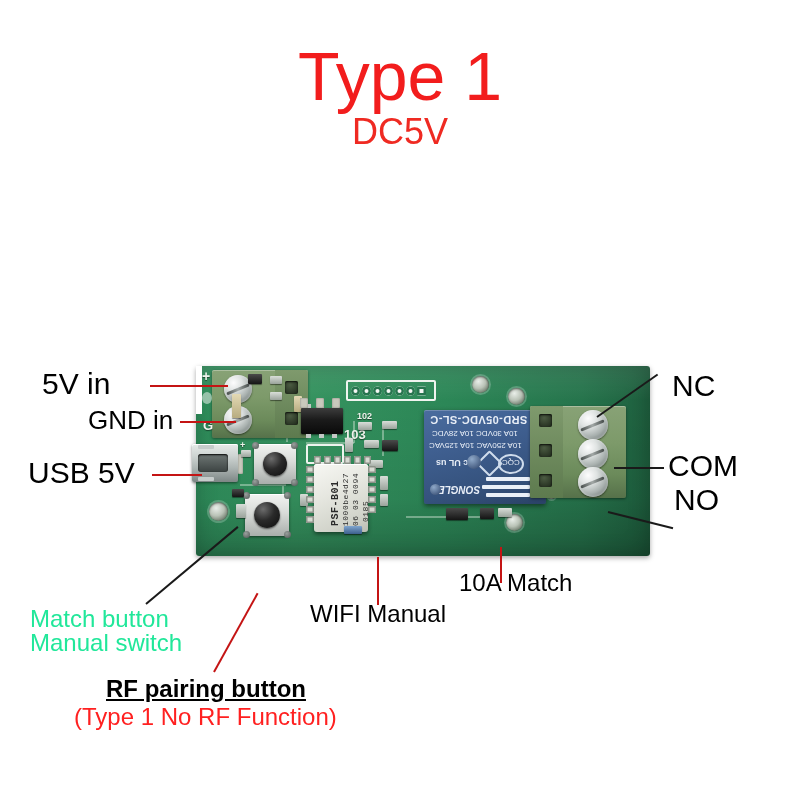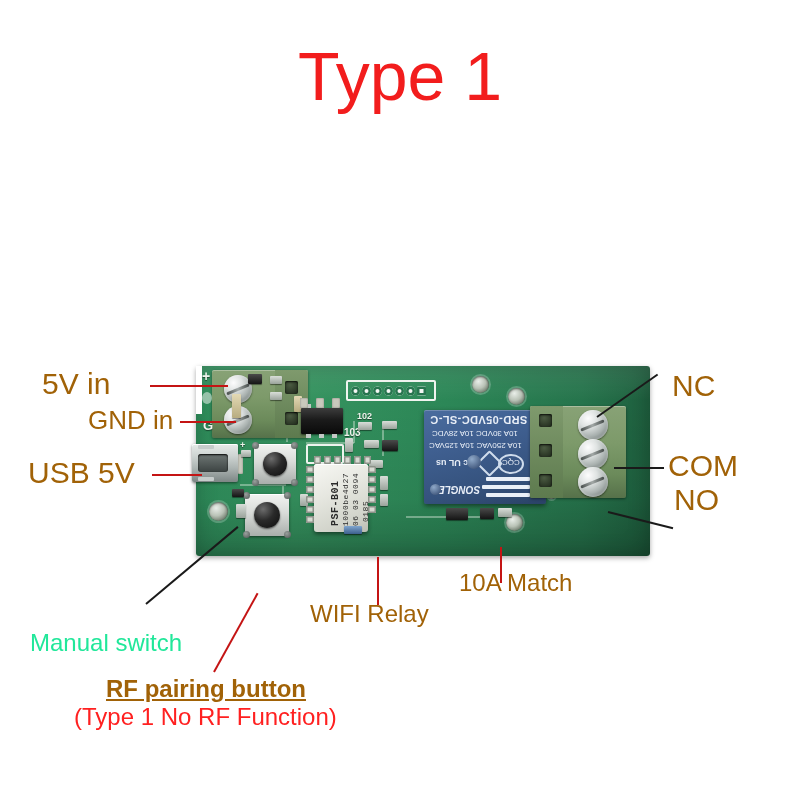--- a/index.html
+++ b/index.html
@@ -9,21 +9,21 @@
 
   .stage{position:absolute;left:0;top:0;width:800px;height:800px;background:#fff;}
 
   
   .title-main{position:absolute;left:0;top:42px;width:800px;text-align:center;
      font-size:68px;line-height:68px;color:#f21d1d;font-weight:400;letter-spacing:0px;}
   .title-sub{position:absolute;left:0;top:113px;width:800px;text-align:center;
      font-size:36px;line-height:38px;color:#ef2a22;font-weight:400;}
 
   
-  .lbl{position:absolute;white-space:nowrap;color:#a16207;font-weight:400;}
+  .lbl{position:absolute;white-space:nowrap;color:#000000;font-weight:400;}
   .lbl.s30{font-size:30px;line-height:32px;}
   .lbl.s26{font-size:26px;line-height:28px;}
   .lbl.s24{font-size:24px;line-height:26px;}
   .lbl.green{color:#21e79a;}
   .lbl.red{color:#ff2020;}
   .lbl.bold{font-weight:bold;}
 
   
   .ln{position:absolute;transform-origin:0 50%;height:0;border-top-style:solid;}
   .ln.red{border-top-color:#c41414;}
@@ -132,20 +132,21 @@
   .smd.dark{background:linear-gradient(180deg,#4a4a4a,#151515);}
   .smd.tan{background:linear-gradient(180deg,#e3d9b4,#b8ac80);}
   .smd.blue{background:linear-gradient(180deg,#7fa5cf,#3c5f8c);}
 </style>
 </head>
 <body>
 
 <div class="stage">
 
   <div class="title-main">Type 1</div>
+  <div class="title-sub">DC5V</div>
 
   <div class="pcb">
     <div class="notch"></div>
 
     <div class="hole" style="left:276px;top:10px;width:17px;height:17px;"></div>
     <div class="hole" style="left:312px;top:22px;width:17px;height:17px;"></div>
     <div class="hole" style="left:310px;top:148px;width:17px;height:17px;"></div>
     <div class="hole" style="left:13px;top:136px;width:19px;height:19px;"></div>
     <div class="hole" style="left:359px;top:89px;width:6px;height:6px;"></div>
     <div class="hole" style="left:352px;top:126px;width:7px;height:7px;"></div>
@@ -220,21 +221,21 @@
       <div class="ph" style="left:3px;"></div>
       <div class="ph" style="left:14px;"></div>
       <div class="ph" style="left:25px;"></div>
       <div class="ph" style="left:36px;"></div>
       <div class="ph" style="left:47px;"></div>
       <div class="ph" style="left:58px;"></div>
       <div class="ph sq" style="left:69px;"></div>
     </div>
 
     <div class="silk" style="left:161px;top:45px;font-size:9px;">102</div>
-    <div class="silk" style="left:148px;top:61px;font-size:10px;">103</div>
+    <div class="silk" style="left:148px;top:61px;font-size:13px;">103</div>
     <div class="smd" style="left:162px;top:56px;width:14px;height:8px;"></div>
     <div class="smd" style="left:149px;top:72px;width:8px;height:14px;"></div>
     <div class="smd" style="left:186px;top:55px;width:15px;height:8px;"></div>
     <div class="smd" style="left:168px;top:74px;width:15px;height:8px;"></div>
     <div class="smd dark" style="left:186px;top:74px;width:16px;height:11px;"></div>
     <div class="smd" style="left:173px;top:94px;width:14px;height:8px;"></div>
     <div class="smd" style="left:184px;top:110px;width:8px;height:14px;"></div>
     <div class="smd" style="left:184px;top:128px;width:8px;height:12px;"></div>
 
     <div class="mod" style="left:118px;top:98px;width:54px;height:68px;">
@@ -310,22 +311,23 @@
   <div class="ln red" style="left:501px;top:546px;width:36px;border-top-width:2px;transform:rotate(90deg);"></div>
 
   <div class="lbl s30" style="left:42px;top:368px;">5V in</div>
   <div class="lbl s26" style="left:88px;top:406px;">GND in</div>
   <div class="lbl s30" style="left:28px;top:457px;">USB 5V</div>
 
   <div class="lbl s30" style="left:672px;top:370px;">NC</div>
   <div class="lbl s30" style="left:668px;top:450px;">COM</div>
   <div class="lbl s30" style="left:674px;top:484px;">NO</div>
 
+  <div class="lbl s24 green" style="left:30px;top:606px;">Match button</div>
   <div class="lbl s24 green" style="left:30px;top:630px;">Manual switch</div>
 
-  <div class="lbl s24" style="left:310px;top:601px;">WIFI Relay</div>
+  <div class="lbl s24" style="left:310px;top:601px;">WIFI Manual</div>
 
   <div class="lbl s24" style="left:459px;top:570px;">10A Match</div>
 
   <div class="lbl s24 bold" style="left:106px;top:676px;text-decoration:underline;">RF pairing button</div>
   <div class="lbl s24 red" style="left:74px;top:704px;">(Type 1 No RF Function)</div>
 
 </div>
 
 </body></html>

